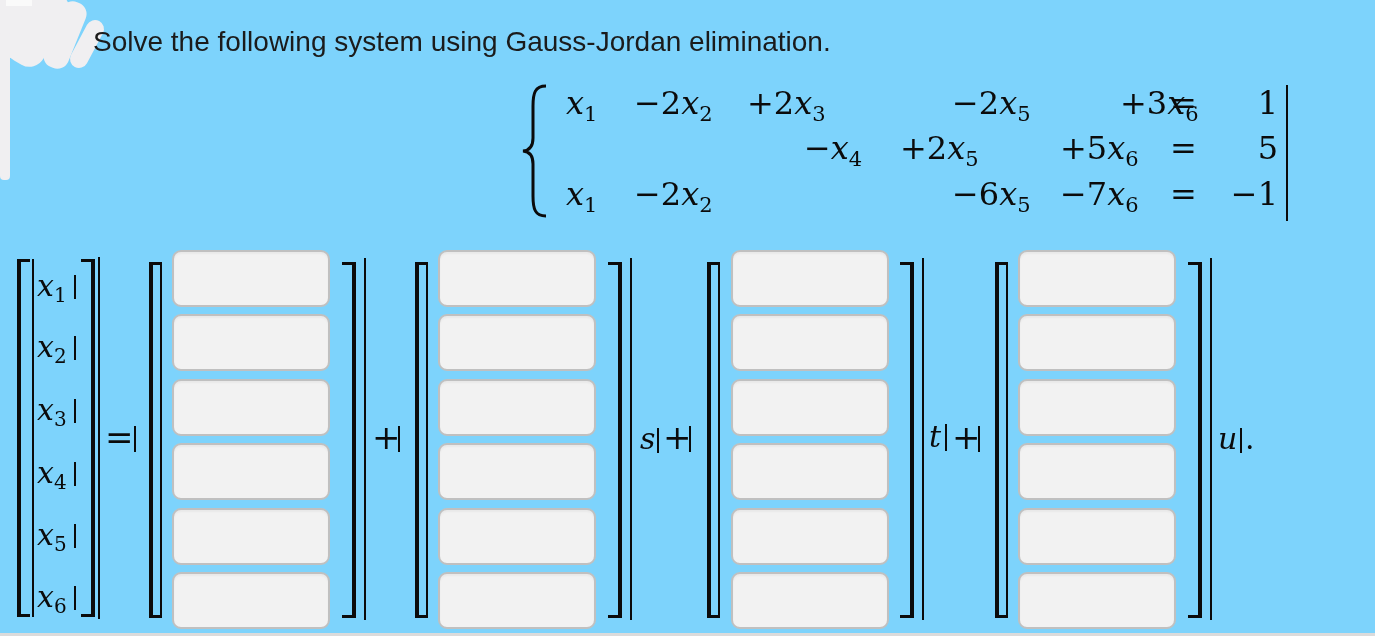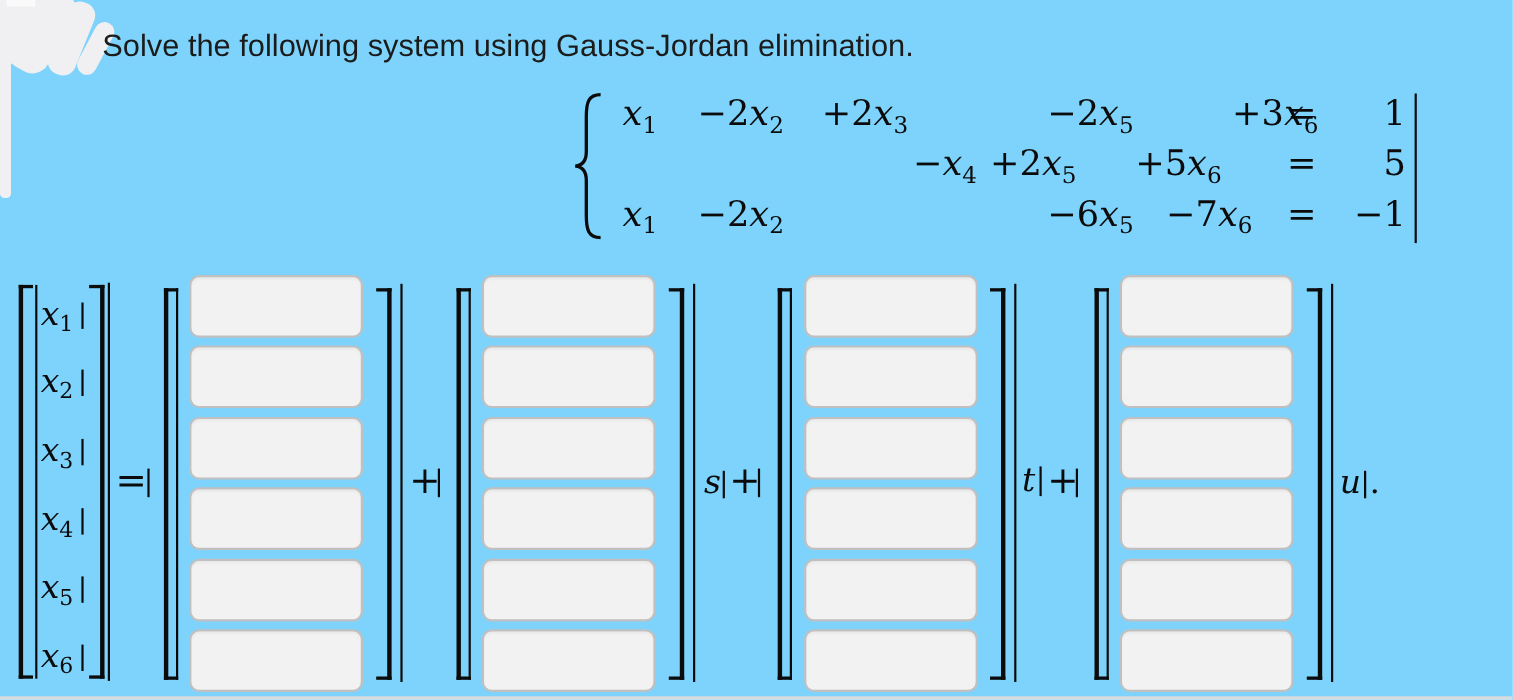--- a/index.html
+++ b/index.html
@@ -54,23 +54,23 @@
     </svg>
 
     <span class="trm" style="left:566px;top:87px"><span></span><span class="vr">x</span><sub class="sb">1</sub></span>
     <span class="trm" style="left:634px;top:87px"><span>−2</span><span class="vr">x</span><sub class="sb">2</sub></span>
     <span class="trm" style="left:747px;top:87px"><span>+2</span><span class="vr">x</span><sub class="sb">3</sub></span>
     <span class="trm" style="left:952px;top:87px"><span>−2</span><span class="vr">x</span><sub class="sb">5</sub></span>
     <span class="trm" style="left:1120px;top:87px"><span>+3</span><span class="vr">x</span><sub class="sb">6</sub></span>
     <span class="trm" style="left:1170px;top:87px">=</span>
     <span class="rhs" style="top:87px">1</span>
 
-    <span class="trm" style="left:830px;top:132px"><span>−</span><span class="vr">x</span><sub class="sb">4</sub></span>
+    <span class="trm" style="left:804px;top:132px"><span>−</span><span class="vr">x</span><sub class="sb">4</sub></span>
     <span class="trm" style="left:900px;top:132px"><span>+2</span><span class="vr">x</span><sub class="sb">5</sub></span>
-    <span class="trm" style="left:1032px;top:132px"><span>+5</span><span class="vr">x</span><sub class="sb">6</sub></span>
+    <span class="trm" style="left:1060px;top:132px"><span>+5</span><span class="vr">x</span><sub class="sb">6</sub></span>
     <span class="trm" style="left:1170px;top:132px">=</span>
     <span class="rhs" style="top:132px">5</span>
 
     <span class="trm" style="left:566px;top:178px"><span></span><span class="vr">x</span><sub class="sb">1</sub></span>
     <span class="trm" style="left:634px;top:178px"><span>−2</span><span class="vr">x</span><sub class="sb">2</sub></span>
     <span class="trm" style="left:952px;top:178px"><span>−6</span><span class="vr">x</span><sub class="sb">5</sub></span>
     <span class="trm" style="left:1060px;top:178px"><span>−7</span><span class="vr">x</span><sub class="sb">6</sub></span>
     <span class="trm" style="left:1170px;top:178px">=</span>
     <span class="rhs" style="top:178px">−1</span>
 

